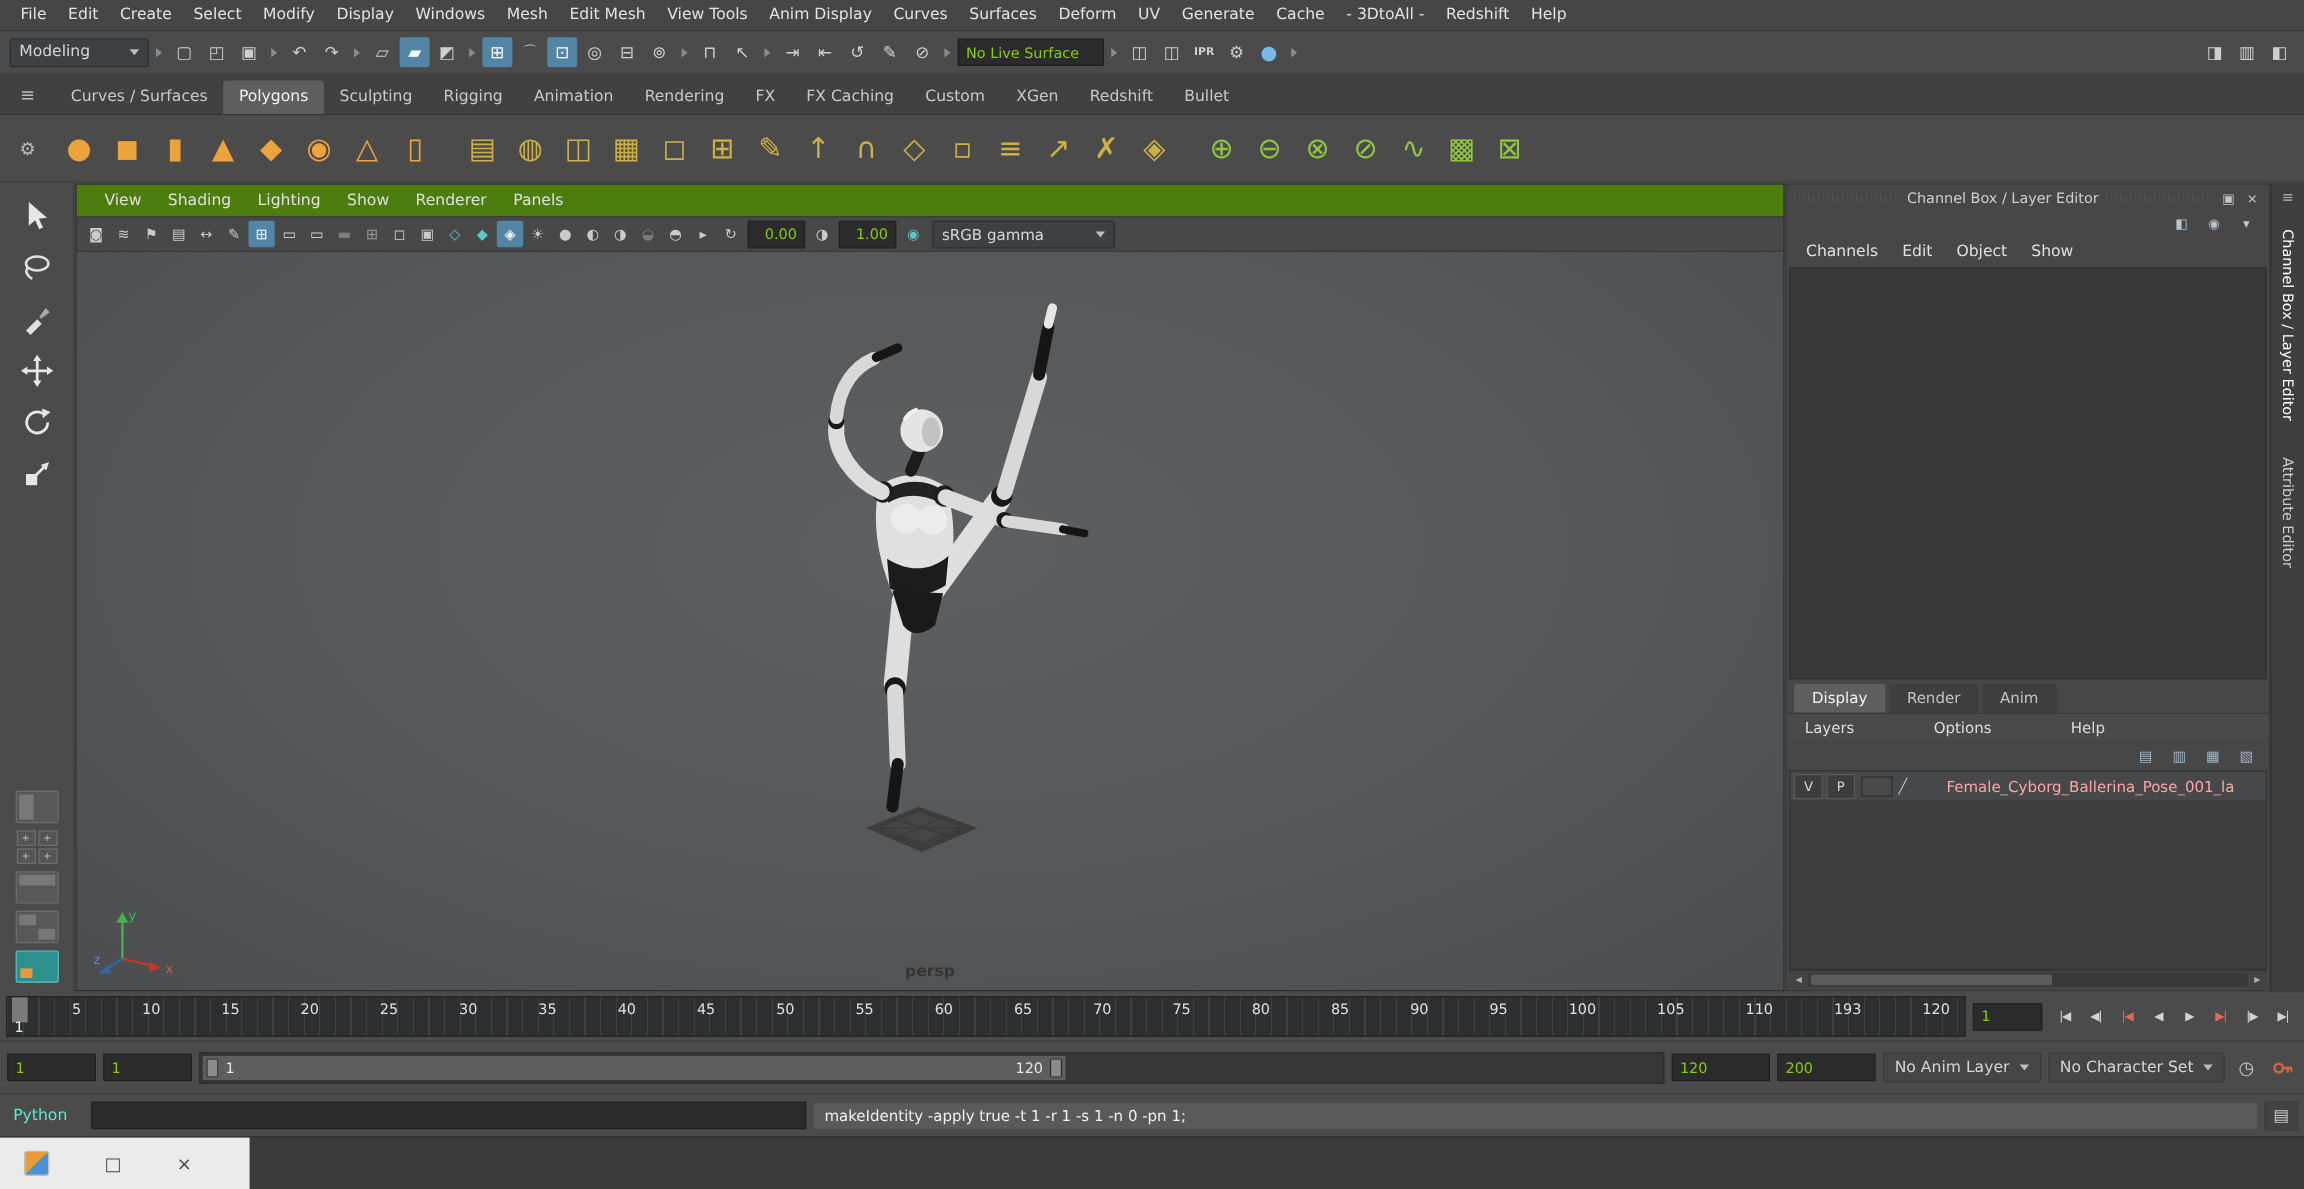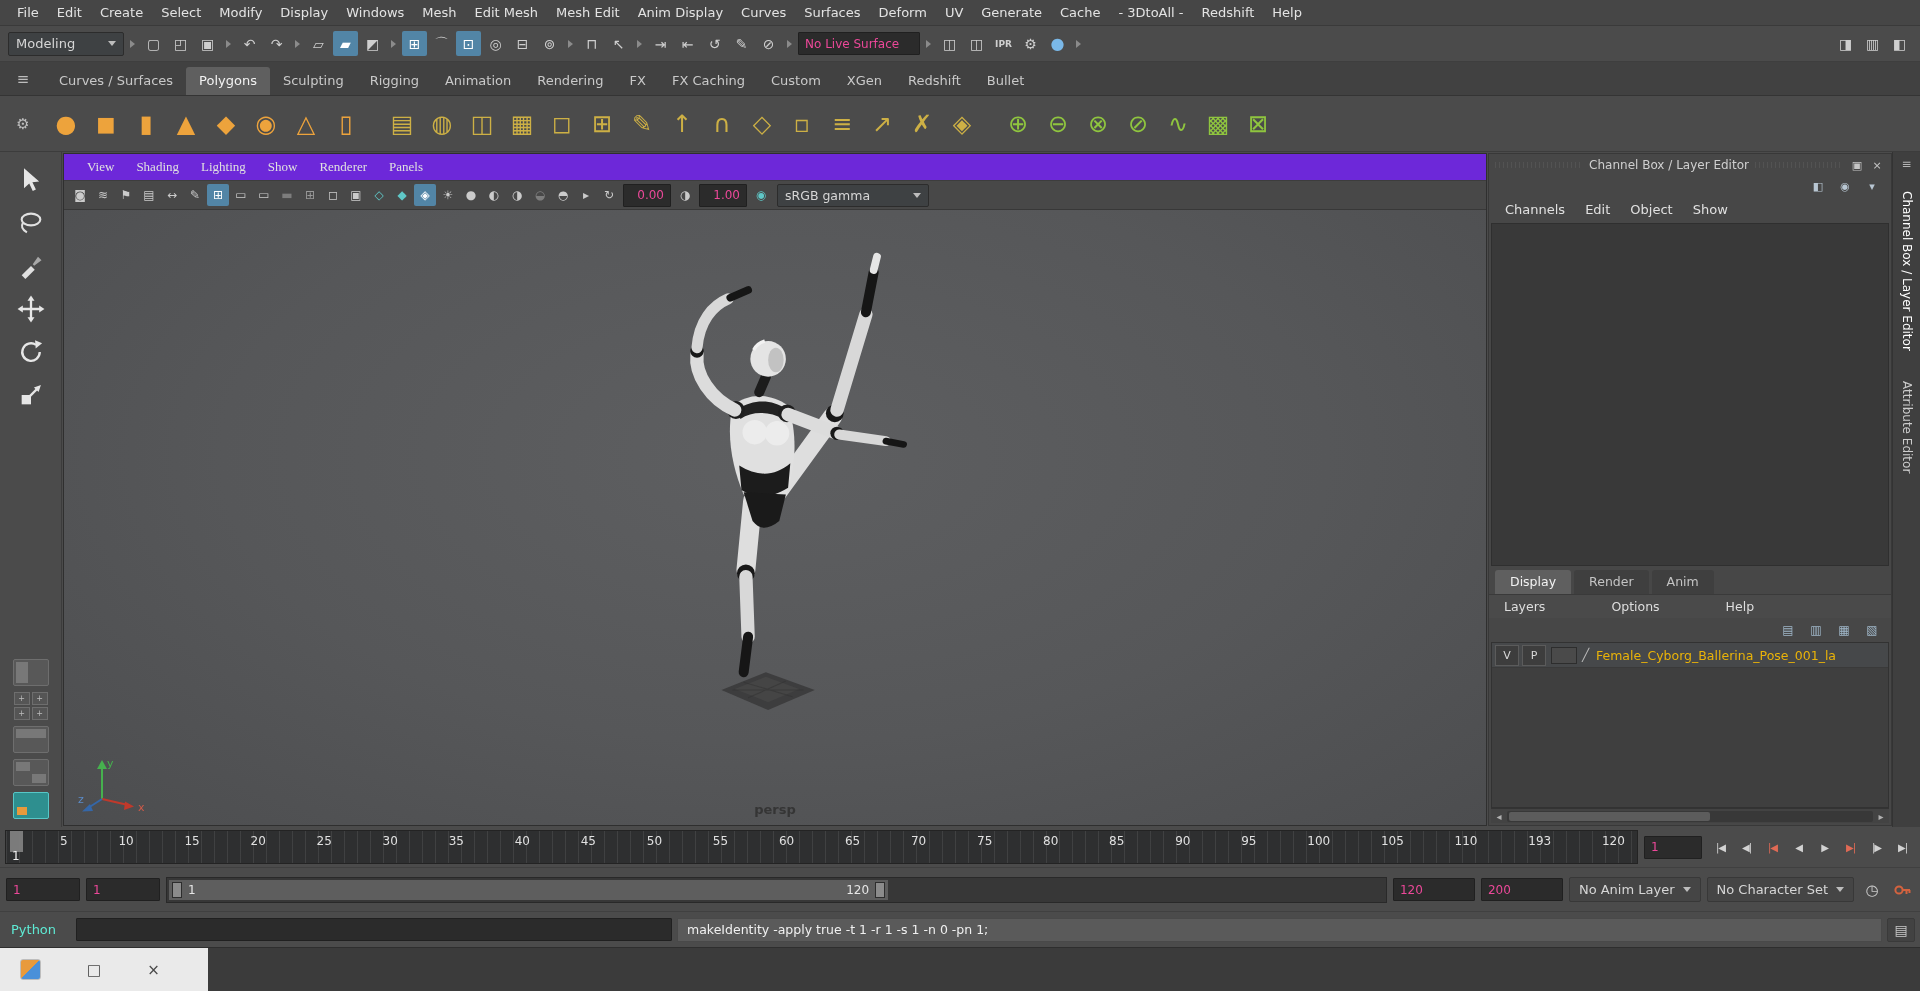--- a/index.html
+++ b/index.html
@@ -22,21 +22,21 @@
     border-top:5px solid #bdbdbd; }
   .sep { width:11px; height:28px; display:flex; align-items:center; justify-content:center; }
   .sep::after { content:""; width:0; height:0; border-top:4px solid transparent;
     border-bottom:4px solid transparent; border-left:5px solid #8b8b8b; }
   .sl-group { display:flex; align-items:center; gap:2px; }
   .sl-ic { width:25px; height:25px; display:flex; align-items:center; justify-content:center;
     color:#cfcfcf; font-size:14px; border-radius:2px; }
   .sl-ic.active { background:#5285a6; color:#fff; }
   .sl-ic.txt { font-size:9px; font-weight:bold; letter-spacing:0; }
   .sl-ic.blue { color:#7ab8e8; font-size:16px; }
-  input.field { background:#2b2b2b; border:1px solid #202020; color:#ec4899; height:23px;
+  input.field { background:#2b2b2b; border:1px solid #202020; color:#84cc16; height:23px;
     font-size:12px; padding:0 6px; font-family:inherit; outline:none; border-radius:1px; }
   .live-surface { width:122px; color:#c4c4c4; }
   .spacer { flex:1; }
   
   .shelf-tabs { height:34px; background:#414141; border-bottom:1px solid #343434;
     display:flex; align-items:flex-end; flex:0 0 auto; }
   .shelf-left { width:46px; display:flex; justify-content:center; align-items:center; height:100%;
     color:#bdbdbd; font-size:15px; }
   .shelf-tab { padding:6px 13px 7px; color:#c9c9c9; white-space:nowrap; }
   .shelf-tab.active { background:#5f5f5f; color:#f2f2f2; border-radius:3px 3px 0 0; }
@@ -58,21 +58,21 @@
   .layout-btn { width:36px; height:27px; border:1px solid #6e6e6e; background:#585858; margin:3px 0;
     position:relative; border-radius:2px; }
   .layout-btn .inner { position:absolute; background:#787878; }
   .layout-btn.active { background:#2e8f8f; border-color:#57c7c7; }
   .mini-grid { display:grid; grid-template-columns:16px 16px; grid-gap:2px; margin:3px 0; }
   .mini-cell { width:16px; height:13px; border:1px solid #6e6e6e; background:#555;
     color:#bdbdbd; font-size:8px; display:flex; align-items:center; justify-content:center; }
   
   .viewport-wrap { flex:1; display:flex; flex-direction:column; min-width:0;
     border:1px solid #2f2f2f; margin:1px; }
-  .panel-menu { height:26px; background:#6d28d9; display:flex; align-items:center; padding-left:12px;font-family:Liberation Serif, serif; }
+  .panel-menu { height:26px; background:#4d7c0f; display:flex; align-items:center; padding-left:12px; }
   .pm-item { padding:2px 11px; color:#e0e0e0; }
   .vp-toolbar { height:30px; background:#484848; border-top:1px solid #3d3d3d; border-bottom:1px solid #383838;
     display:flex; align-items:center; padding:0 5px; gap:1px; }
   .vp-ic { width:22px; height:22px; display:flex; align-items:center; justify-content:center;
     font-size:12px; color:#cbcbcb; border-radius:2px; flex:0 0 auto; }
   .vp-ic.on { background:#5285a6; color:#fff; }
   .vp-ic.teal { color:#5fc7c7; }
   .vp-ic.dim { color:#7d7d7d; }
   .vp-ic.dim2 { color:#9a9a9a; }
   .vp-field { width:48px; height:21px; text-align:right; margin:12px 2px; }
@@ -103,21 +103,21 @@
     border-top:1px solid #3a3a3a;gap:48px; }
   .lm-item { padding:2px 9px; font-size:12.5px; color:#dedede; }
   .layer-toolbar { height:24px; display:flex; justify-content:flex-end; align-items:center; gap:10px; padding-right:10px; }
   .layer-toolbar .sl-ic { width:18px; height:18px; font-size:12px; color:#9fb6c8; }
   .layer-list { flex:1; background:#3f3f3f; border:1px solid #323232; margin:0 2px; min-height:40px; }
   .layer-row { height:25px; display:flex; align-items:center; background:#46484a; border-bottom:1px solid #3a3a3a; }
   .lr-box { width:24px; height:21px; border:1px solid #5b5b5b; background:#3d3d3d; color:#d8d8d8;
     display:flex; align-items:center; justify-content:center; font-size:11px; margin-left:3px; }
   .lr-swatch { width:26px; height:17px; background:#4a4a4a; border:1px solid #2d2d2d; margin:0 5px; }
   .lr-type { width:14px; color:#bdbdbd; font-size:12px; }
-  .lr-name { font-size:12.5px; color:#eab308; white-space:nowrap; overflow:hidden; flex:1; }
+  .lr-name { font-size:12.5px; color:#fca5a5; white-space:nowrap; overflow:hidden; flex:1;text-align:center; }
   .hscroll { height:15px; display:flex; align-items:center; background:#434343; border-top:1px solid #333;
     margin:0 2px 2px; }
   .hs-btn { width:16px; text-align:center; color:#b0b0b0; font-size:10px; }
   .hs-track { flex:1; height:11px; background:#383838; border-radius:2px; position:relative; }
   .hs-thumb { position:absolute; left:2px; top:1px; bottom:1px; width:55%; background:#5c5c5c; border-radius:2px; }
   
   .right-strip { width:28px; flex:0 0 auto; background:#3f3f3f; border-left:1px solid #333;
     display:flex; flex-direction:column; align-items:center; padding-top:5px; gap:12px; }
   .strip-menu { color:#b5b5b5; font-size:12px; }
   .strip-tab { writing-mode:vertical-rl; font-size:12px; color:#cccccc; padding:8px 1px; white-space:nowrap; }
@@ -179,21 +179,21 @@
 
   <span class="menu-item">File</span>
       <span class="menu-item">Edit</span>
       <span class="menu-item">Create</span>
       <span class="menu-item">Select</span>
       <span class="menu-item">Modify</span>
       <span class="menu-item">Display</span>
       <span class="menu-item">Windows</span>
       <span class="menu-item">Mesh</span>
       <span class="menu-item">Edit Mesh</span>
-      <span class="menu-item">Mesh Edit</span>
+      <span class="menu-item">View Tools</span>
       <span class="menu-item">Anim Display</span>
       <span class="menu-item">Curves</span>
       <span class="menu-item">Surfaces</span>
       <span class="menu-item">Deform</span>
       <span class="menu-item">UV</span>
       <span class="menu-item">Generate</span>
       <span class="menu-item">Cache</span>
       <span class="menu-item">- 3DtoAll -</span>
       <span class="menu-item">Redshift</span>
       <span class="menu-item">Help</span>

